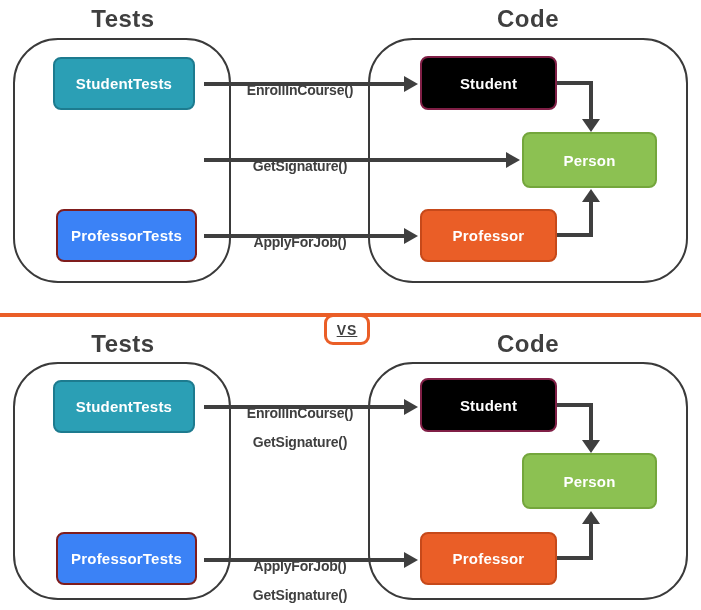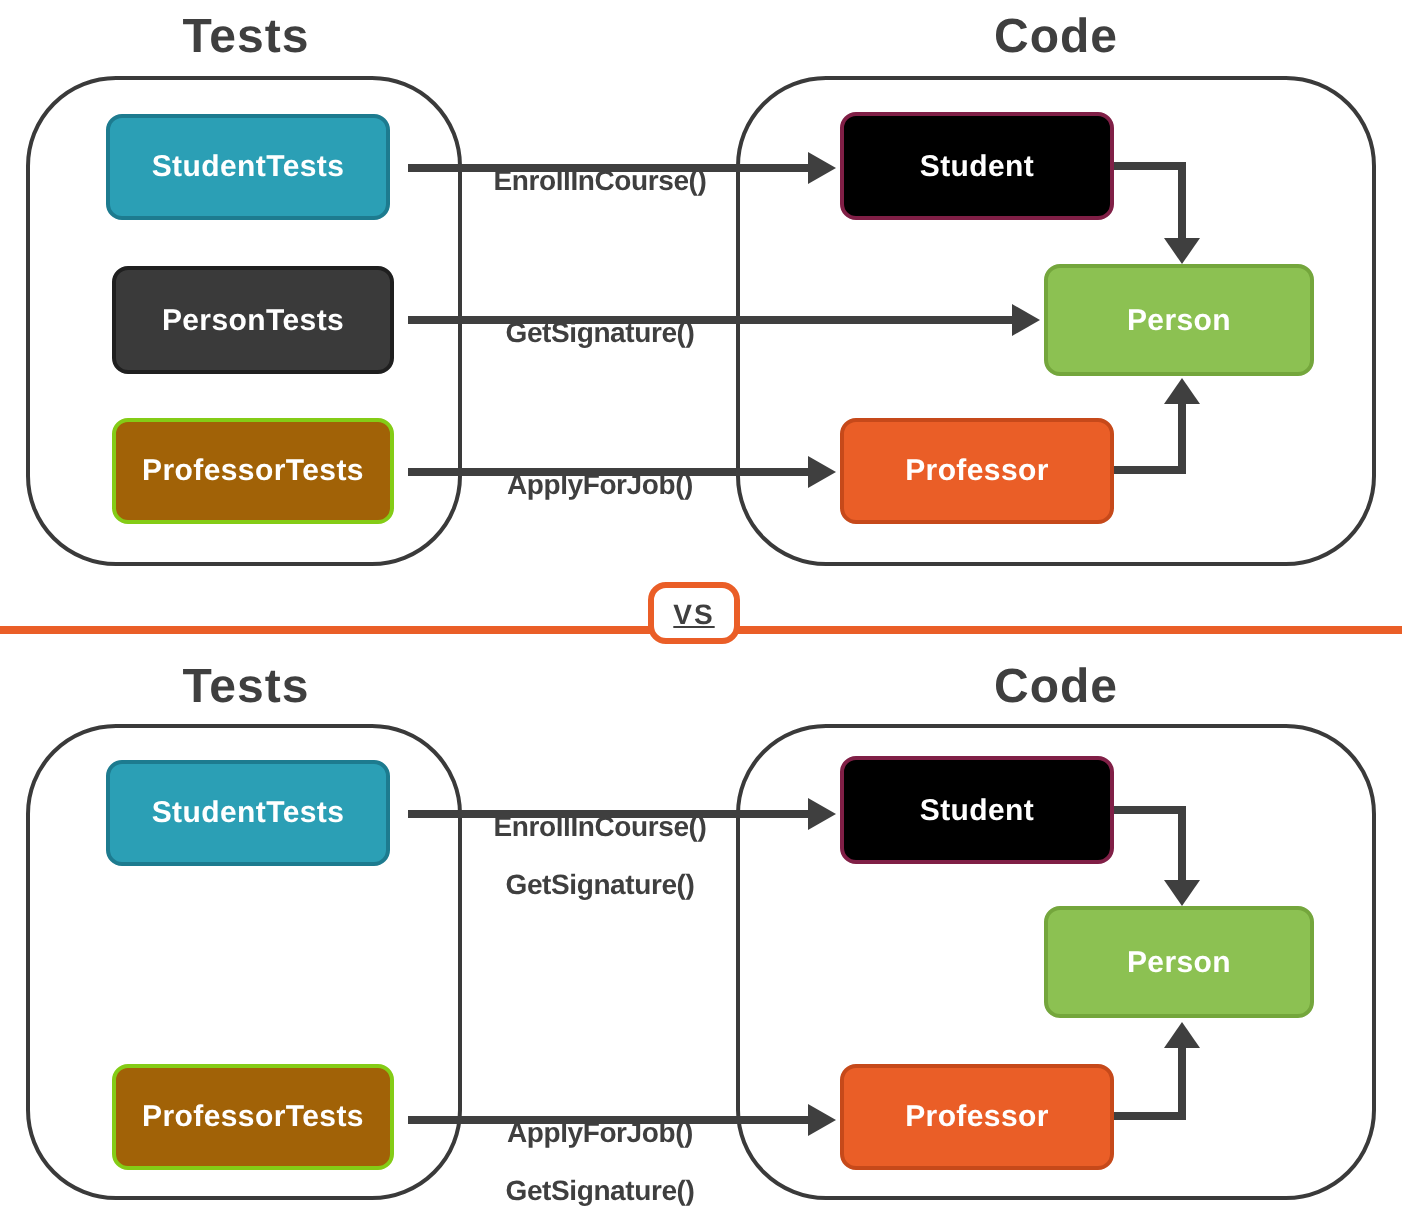--- a/index.html
+++ b/index.html
@@ -23,21 +23,21 @@
     background: transparent;
   }
   .node {
     border-radius: 8px;
     display: flex; align-items: center; justify-content: center;
     color: #ffffff; font-weight: bold; font-size: 15px;
     letter-spacing: 0.2px;
   }
   .node.teal    { background: #2b9fb5; border: 2px solid #1d7b8f; }
   .node.dark    { background: #3a3a3a; border: 2px solid #1f1f1f; }
-  .node.purple  { background: #a16207; border: 2px solid #84cc16; }
+  .node.purple  { background: #3b82f6; border: 2px solid #7f1d1d; }
   .node.maroon  { background: #000000; border: 2px solid #801f46; }
   .node.green   { background: #8cc152; border: 2px solid #74a63c; }
   .node.orange  { background: #ea5e27; border: 2px solid #c6491a; }
 
   .hline { background: #3f3f3f; height: 4px; }
   .vline { background: #3f3f3f; width: 4px; }
   .head-right {
     width: 0; height: 0;
     border-top: 8px solid transparent;
     border-bottom: 8px solid transparent;
@@ -75,21 +75,20 @@
 
 <div class="canvas">
 
   <div class="abs heading" style="left:13px; top:5px; width:220px;">Tests</div>
   <div class="abs heading" style="left:368px; top:5px; width:320px;">Code</div>
 
   <div class="abs container-frame" style="left:13px; top:38px; width:218px; height:245px;"></div>
   <div class="abs container-frame" style="left:368px; top:38px; width:320px; height:245px;"></div>
 
   <div class="abs node teal" style="left:53px; top:57px; width:142px; height:53px;">StudentTests</div>
-  <div class="abs node dark" style="left:56px; top:133px; width:141px; height:54px;">PersonTests</div>
   <div class="abs node purple" style="left:56px; top:209px; width:141px; height:53px;">ProfessorTests</div>
 
   <div class="abs node maroon" style="left:420px; top:56px; width:137px; height:54px;">Student</div>
   <div class="abs node green" style="left:522px; top:132px; width:135px; height:56px;">Person</div>
   <div class="abs node orange" style="left:420px; top:209px; width:137px; height:53px;">Professor</div>
 
   <div class="abs arrow-label" style="left:200px; top:61px; width:200px;">EnrollInCourse()</div>
   <div class="abs hline" style="left:204px; top:82px; width:202px;"></div>
   <div class="abs head-right" style="left:404px; top:76px;"></div>
 
@@ -103,21 +102,21 @@
 
   <div class="abs hline" style="left:557px; top:81px; width:36px;"></div>
   <div class="abs vline" style="left:589px; top:81px; height:39px;"></div>
   <div class="abs head-down" style="left:582px; top:119px;"></div>
 
   <div class="abs hline" style="left:557px; top:233px; width:36px;"></div>
   <div class="abs vline" style="left:589px; top:201px; height:36px;"></div>
   <div class="abs head-up" style="left:582px; top:189px;"></div>
 
   <div class="abs divider-line" style="left:0px; top:313px; width:701px;"></div>
-  <div class="abs vs-badge" style="left:324px; top:291px; width:46px; height:31px;text-decoration:underline;">VS</div>
+  <div class="abs vs-badge" style="left:324px; top:314px; width:46px; height:31px;text-decoration:underline;">VS</div>
 
   <div class="abs heading" style="left:13px; top:330px; width:220px;">Tests</div>
   <div class="abs heading" style="left:368px; top:330px; width:320px;">Code</div>
 
   <div class="abs container-frame" style="left:13px; top:362px; width:218px; height:238px;"></div>
   <div class="abs container-frame" style="left:368px; top:362px; width:320px; height:238px;"></div>
 
   <div class="abs node teal" style="left:53px; top:380px; width:142px; height:53px;">StudentTests</div>
   <div class="abs node purple" style="left:56px; top:532px; width:141px; height:53px;">ProfessorTests</div>
 

